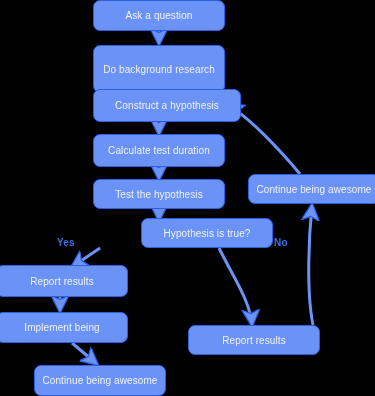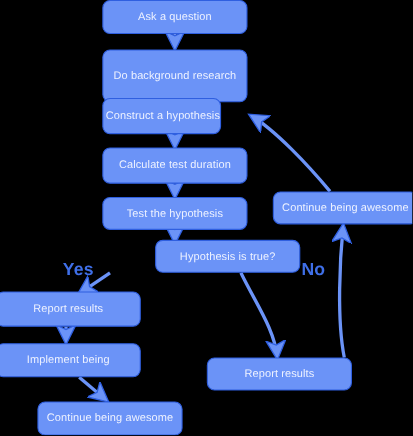--- a/index.html
+++ b/index.html
@@ -28,21 +28,21 @@
     align-items: center;
     justify-content: center;
     text-align: center;
     letter-spacing: 0.1px;
     white-space: nowrap;
     z-index: 2;
   }
   .edge-label {
     position: absolute;
     color: #3f6fe8;
-    font-size: 16px;
+    font-size: 10px;
     font-weight: 700;
     letter-spacing: 0.2px;
     z-index: 3;
     white-space: nowrap;
   }
   svg.edges {
     position: absolute;
     left: 0;
     top: 0;
     width: 375px;
@@ -87,21 +87,21 @@
   </svg>
 
   <div class="node" style="left:93px; top:0px; width:132px; height:31px;">
     <span>Ask a question</span>
   </div>
 
   <div class="node" style="left:93px; top:45px; width:132px; height:48px;">
     <span>Do background research</span>
   </div>
 
-  <div class="node" style="left:93px; top:89px; width:108px; height:33px;justify-content:flex-end;">
+  <div class="node" style="left:93px; top:89px; width:148px; height:33px;">
     <span>Construct a hypothesis</span>
   </div>
 
   <div class="node" style="left:93px; top:179px; width:132px; height:30px;">
     <span>Test the hypothesis</span>
   </div>
 
   <div class="node" style="left:93px; top:134px; width:132px; height:33px;">
     <span>Calculate test duration</span>
   </div>

